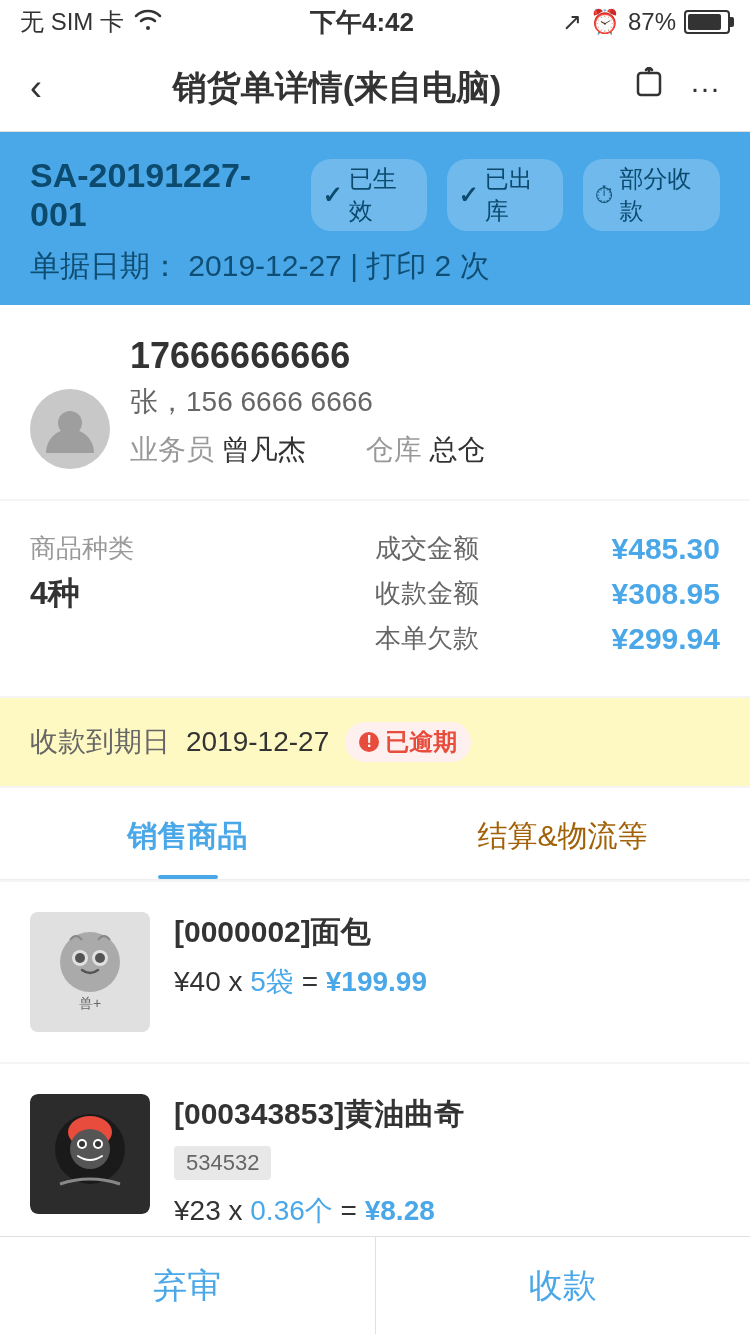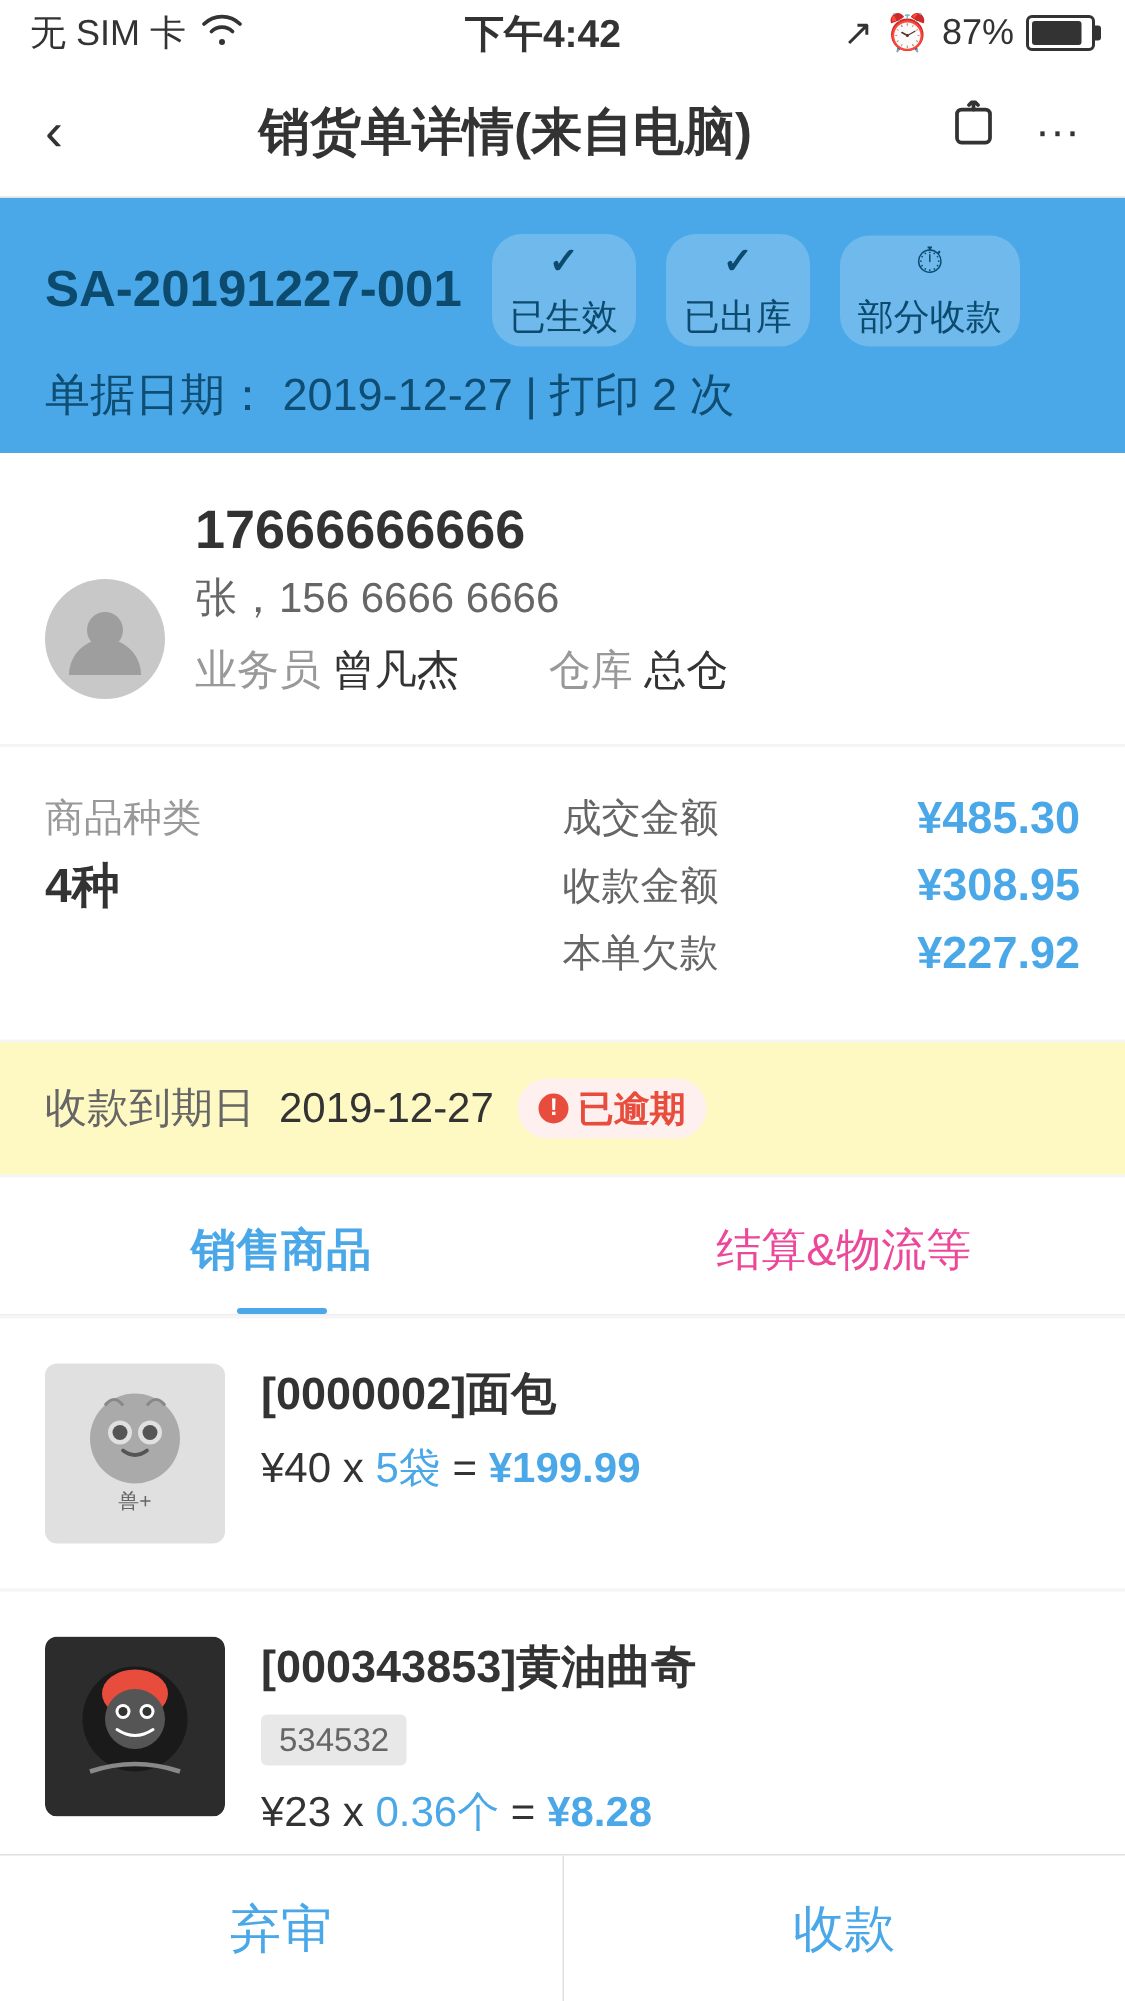--- a/index.html
+++ b/index.html
@@ -61,21 +61,21 @@
     .header-row1 {
       display: flex;
       align-items: center;
       gap: 20px;
       margin-bottom: 12px;
     }
     .order-id { font-size: 34px; font-weight: 700; }
     .badge {
       display: inline-flex; align-items: center; gap: 6px;
       font-size: 24px; background: rgba(255,255,255,0.2);
-      padding: 4px 12px; border-radius: 20px; flex-direction: column;
+      padding: 4px 12px; border-radius: 20px;
     }
     .badge-check::before { content: '✓'; font-weight: 700; }
     .badge-clock::before { content: '⏱'; }
     .header-row2 { font-size: 30px; opacity: 0.95; }
 
     
     .customer-section {
       background: #fff;
       padding: 30px;
       margin-bottom: 2px;
@@ -139,21 +139,21 @@
     .tab-section {
       background: #fff;
       margin-bottom: 2px;
     }
     .tab-row {
       display: flex;
       border-bottom: 1px solid #eee;
     }
     .tab-item {
       flex: 1; text-align: center; padding: 28px 0 22px;
-      font-size: 30px; color: #ec4899; cursor: pointer; position: relative;
+      font-size: 30px; color: #a16207; cursor: pointer; position: relative;
     }
     .tab-item.active {
       color: #4BA8E8; font-weight: 600;
     }
     .tab-item.active::after {
       content: ''; position: absolute; bottom: 0; left: 50%; transform: translateX(-50%);
       width: 60px; height: 4px; background: #4BA8E8; border-radius: 2px;
     }
 
     
@@ -288,21 +288,21 @@
     <div class="stat-row">
       <span class="stat-name">成交金额</span>
       <span class="stat-val">¥485.30</span>
     </div>
     <div class="stat-row">
       <span class="stat-name">收款金额</span>
       <span class="stat-val">¥308.95</span>
     </div>
     <div class="stat-row">
       <span class="stat-name">本单欠款</span>
-      <span class="stat-val">¥227.92</span>
+      <span class="stat-val">¥299.94</span>
     </div>
   </div>
 </div>
 
 <div class="due-section">
   <span>收款到期日</span>
   <span class="due-date">2019-12-27</span>
   <span class="overdue-badge">
     <span class="overdue-dot">!</span>
     <span>已逾期</span>

